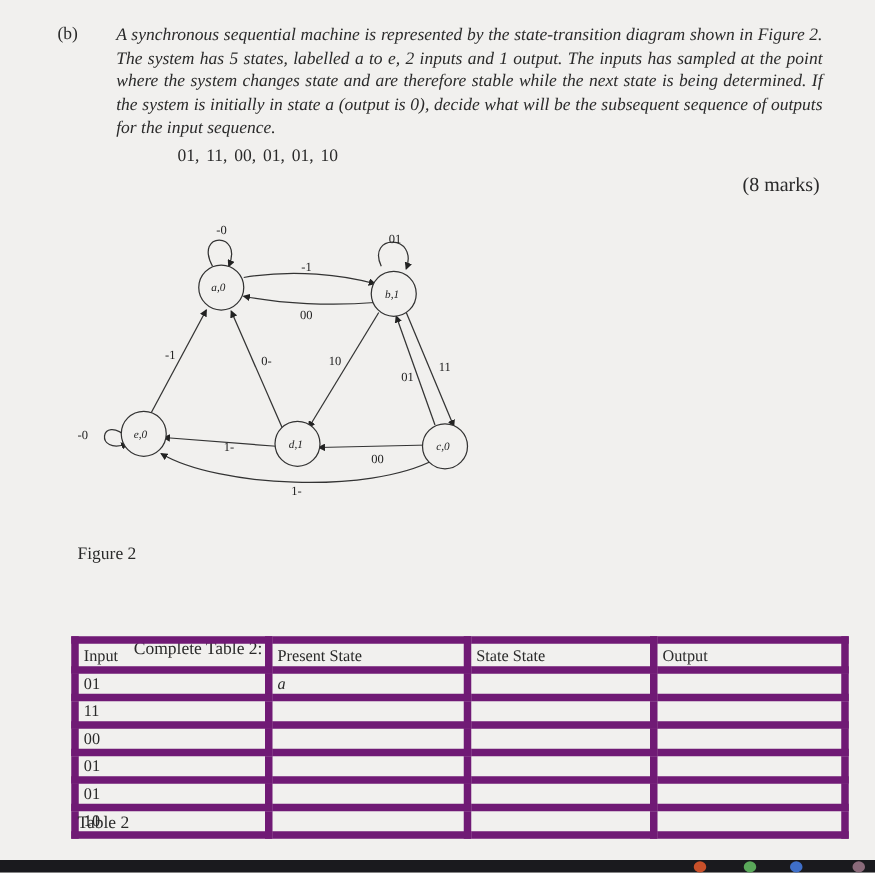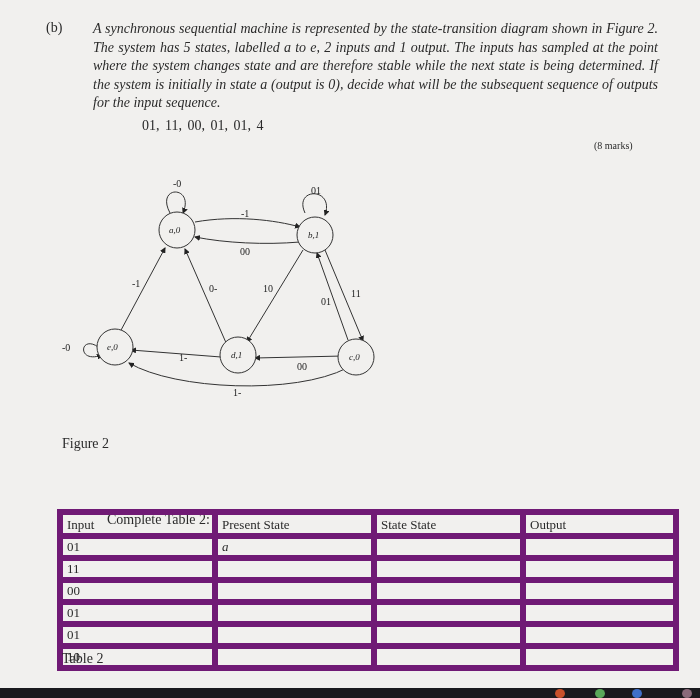--- a/index.html
+++ b/index.html
@@ -1,42 +1,42 @@
 <!DOCTYPE html>
 <html><head>
 <meta charset="utf-8">
 <style>
   html,body{margin:0;padding:0;}
   body{width:700px;height:698px;background:#ecebe9;position:relative;overflow:hidden;font-family:"Liberation Serif","DejaVu Serif",serif;color:#2a2a2a;}
   .page{position:absolute;left:0;top:0;width:700px;height:688px;background:#f1f0ee;}
   .qlabel{position:absolute;left:46px;top:20px;font-size:14px;}
   .para{position:absolute;left:93px;top:20px;width:565px;font-size:14px;line-height:18.5px;text-align:justify;font-style:italic;}
   .seq{position:absolute;left:142px;top:118px;font-size:14px;word-spacing:2px;}
-  .marks{position:absolute;left:594px;top:140px;font-size:10px;}
+  .marks{position:absolute;left:594px;top:140px;font-size:16px;}
   .fig-caption{position:absolute;left:62px;top:436px;font-size:14px;}
   .table-instr{position:absolute;left:107px;top:484px;font-size:14px;margin-top:28px;}
   .table-caption{position:absolute;left:62px;top:651px;font-size:14px;}
   svg.diagram{position:absolute;left:55px;top:165px;}
   svg.diagram text{font-family:"Liberation Serif",serif;font-size:10px;fill:#222;}
   svg.diagram text.st{font-style:italic;font-size:9px;}
   table.t2{position:absolute;left:57px;top:509px;border-collapse:collapse;font-size:13px;}
   table.t2 td,table.t2 th{border:6px solid #701a75;height:15px;padding:0 4px;font-weight:normal;text-align:left;vertical-align:bottom;}
   table.t2 th{height:18px;}
   .c1{width:141px;}.c2{width:145px;}.c3{width:135px;}.c4{width:139px;}
   .it{font-style:italic;}
   .taskbar{position:absolute;left:0;top:688px;width:700px;height:10px;background:#1a1a1e;}
   .tb-icon{position:absolute;top:689px;width:10px;height:9px;border-radius:50%;}
 </style>
 </head>
 <body>
 
 <div class="page">
   <div class="qlabel">(b)</div>
   <div class="para">A synchronous sequential machine is represented by the state-transition diagram shown in Figure 2. The system has 5 states, labelled a to e, 2 inputs and 1 output. The inputs has sampled at the point where the system changes state and are therefore stable while the next state is being determined. If the system is initially in state a (output is 0), decide what will be the subsequent sequence of outputs for the input sequence.</div>
-  <div class="seq">01, 11, 00, 01, 01, 4</div>
+  <div class="seq">01, 11, 00, 01, 01, 10</div>
   <div class="marks">(8 marks)</div>
 
   <svg class="diagram" width="340" height="240" viewBox="0 0 340 240">
     <defs>
       <marker id="ar" markerWidth="6" markerHeight="6" refX="5" refY="3" orient="auto">
         <path d="M0,0 L6,3 L0,6 z" fill="#222"></path>
       </marker>
     </defs>
     <g fill="none" stroke="#333" stroke-width="1">
 

